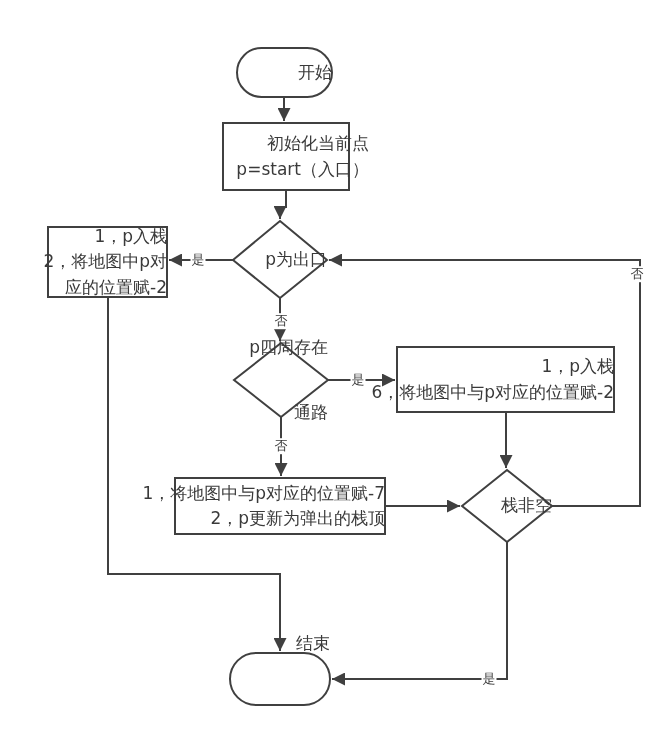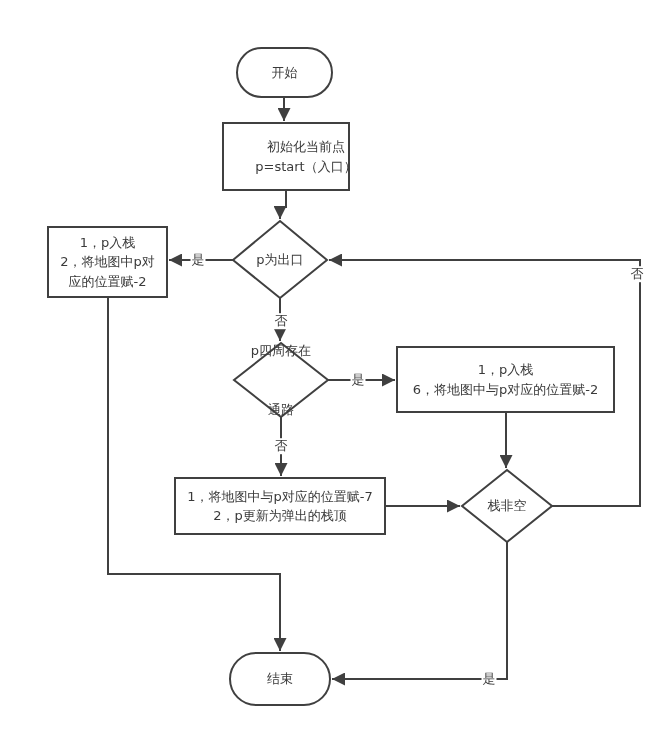--- a/index.html
+++ b/index.html
@@ -31,25 +31,25 @@
     stroke-width: 2px;
   }
   .arrowhead {
     fill: var(--line, #404040);
     stroke: none;
   }
   .node-label {
     position: absolute;
     display: flex;
     flex-direction: column;
-    align-items: center;
+    align-items: flex-end;
     justify-content: center;
     text-align: center;
     color: var(--text, #3a3a3a);
-    font-size: 13px;
+    font-size: 17px;
     line-height: 1.5;
     white-space: nowrap;
   }
   .edge-label {
     position: absolute;
     transform: translate(-50%, -50%);
     background: var(--background, #ffffff);
     color: var(--text, #3a3a3a);
     font-size: 13px;
     line-height: 1.2;
@@ -122,21 +122,21 @@
 
   <div class="node-label" style="left:175px; top:478px; width:210px; height:56px;">
     <span>1，将地图中与p对应的位置赋-7</span>
     <span>2，p更新为弹出的栈顶</span>
   </div>
 
   <div class="node-label" style="left:462px; top:470px; width:90px; height:72px;">
     <span>栈非空</span>
   </div>
 
-  <div class="node-label" style="left:230px; top:653px; width:100px; height:52px;">
+  <div class="node-label" style="left:230px; top:618px; width:100px; height:52px;">
     <span>结束</span>
   </div>
 
   <span class="edge-label" style="left:198px; top:260px;">是</span>
   <span class="edge-label" style="left:281px; top:321px;">否</span>
   <span class="edge-label" style="left:358px; top:380px;">是</span>
   <span class="edge-label" style="left:281px; top:446px;">否</span>
   <span class="edge-label" style="left:637px; top:274px;">否</span>
   <span class="edge-label" style="left:489px; top:679px;">是</span>
 

